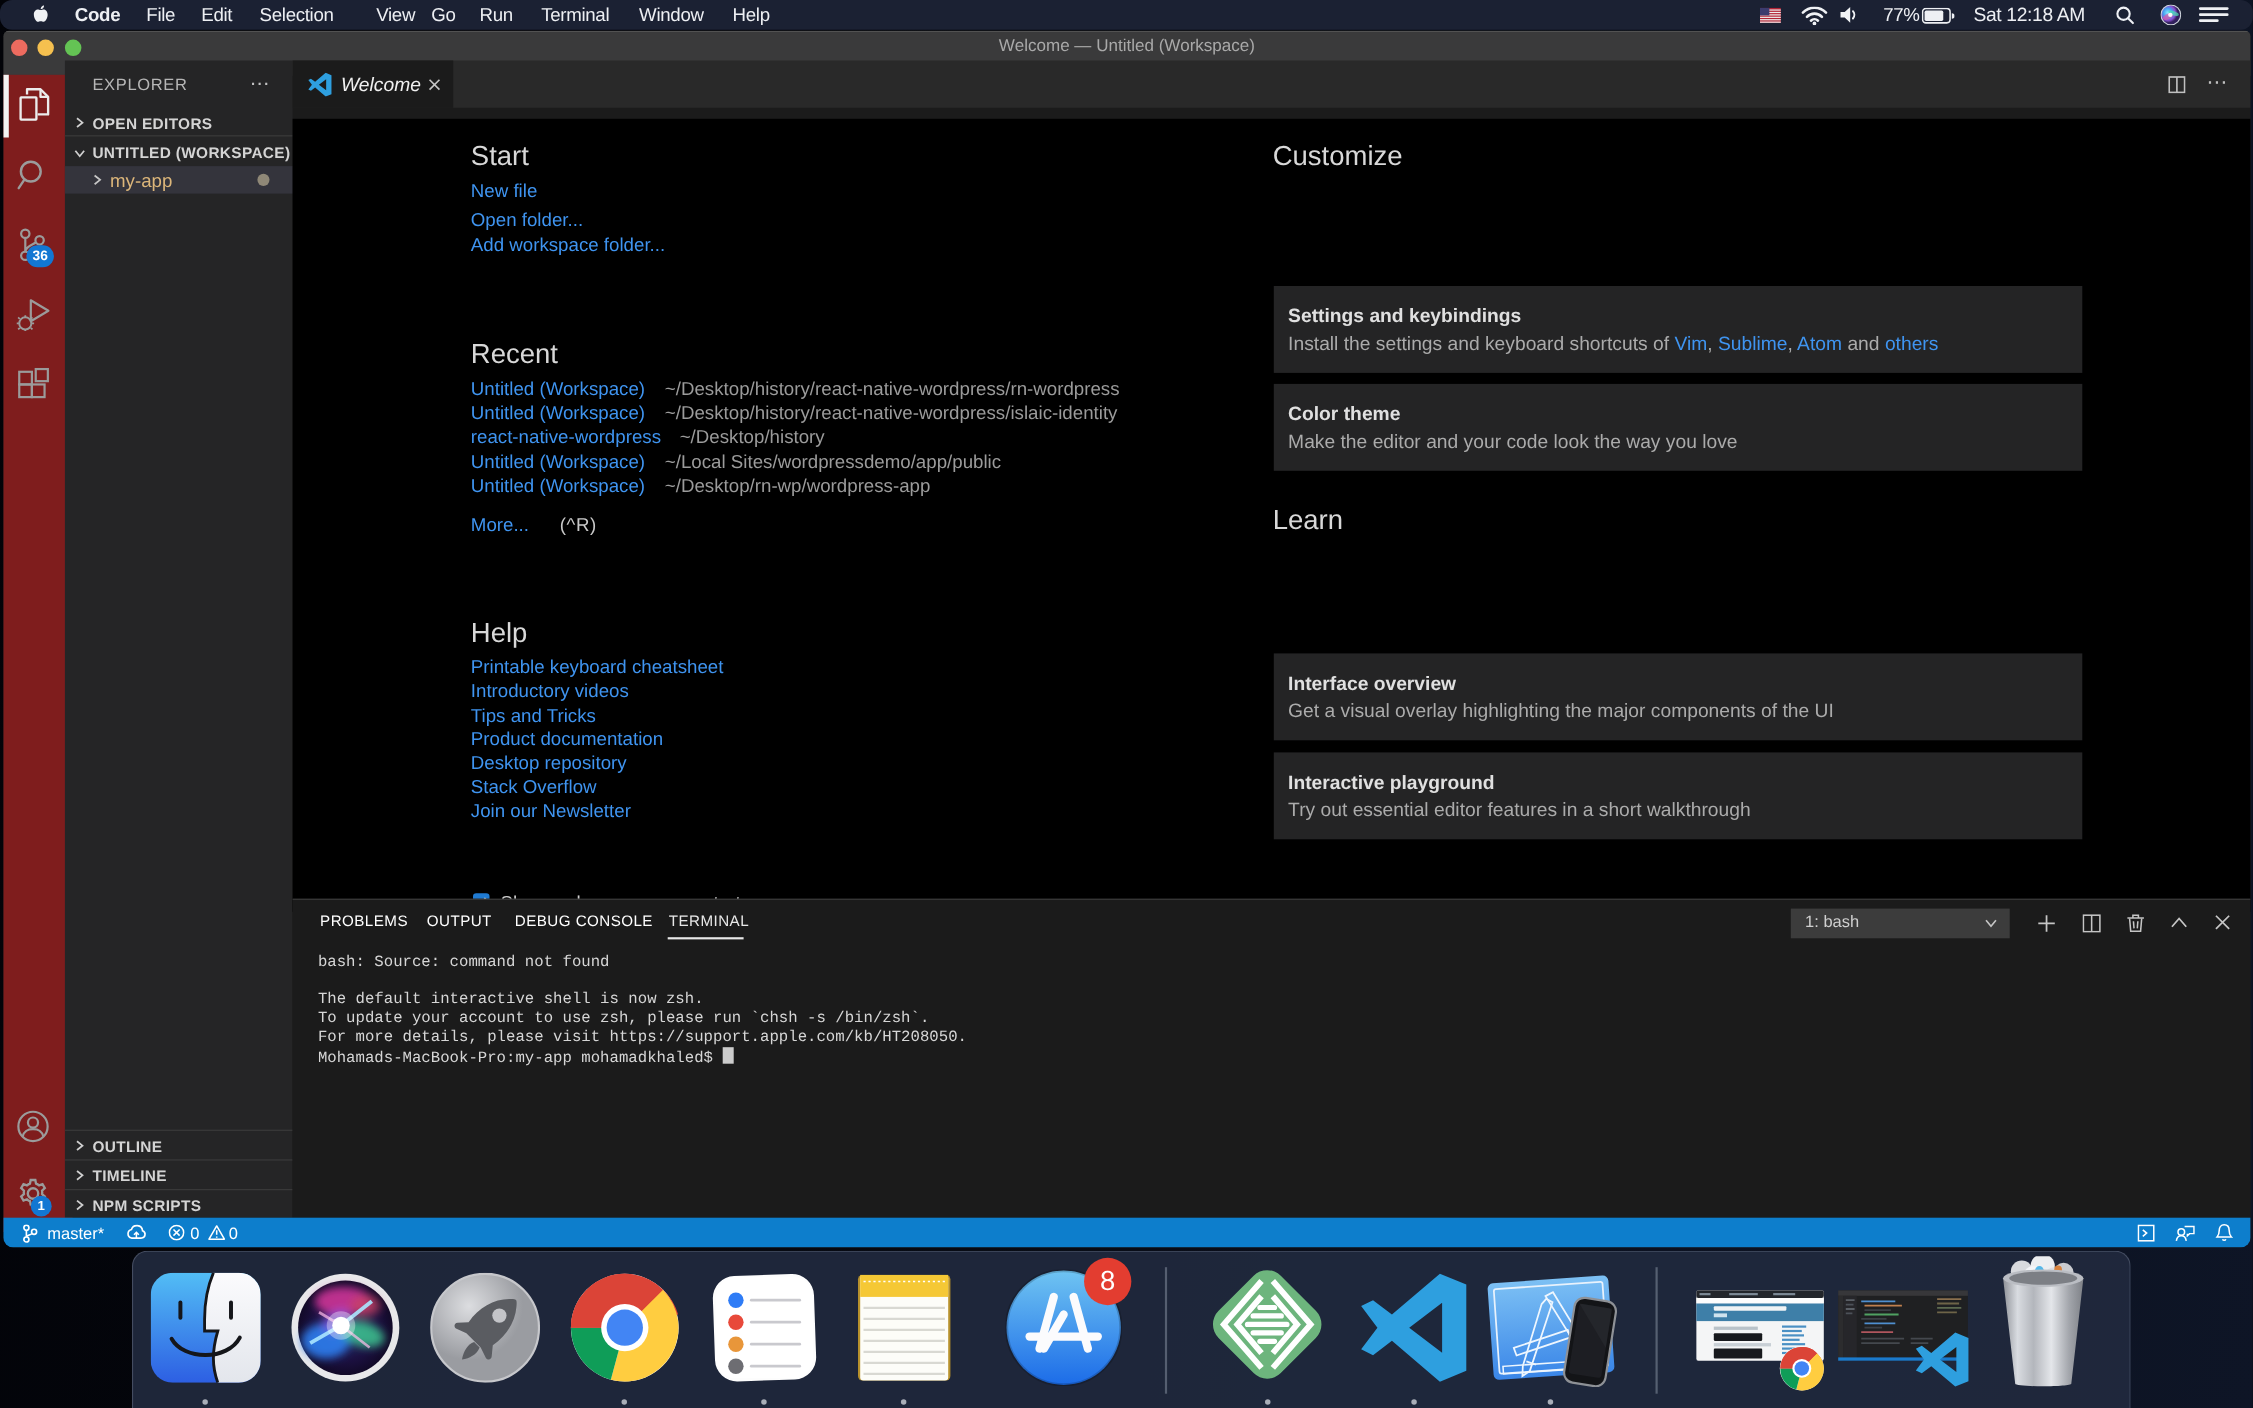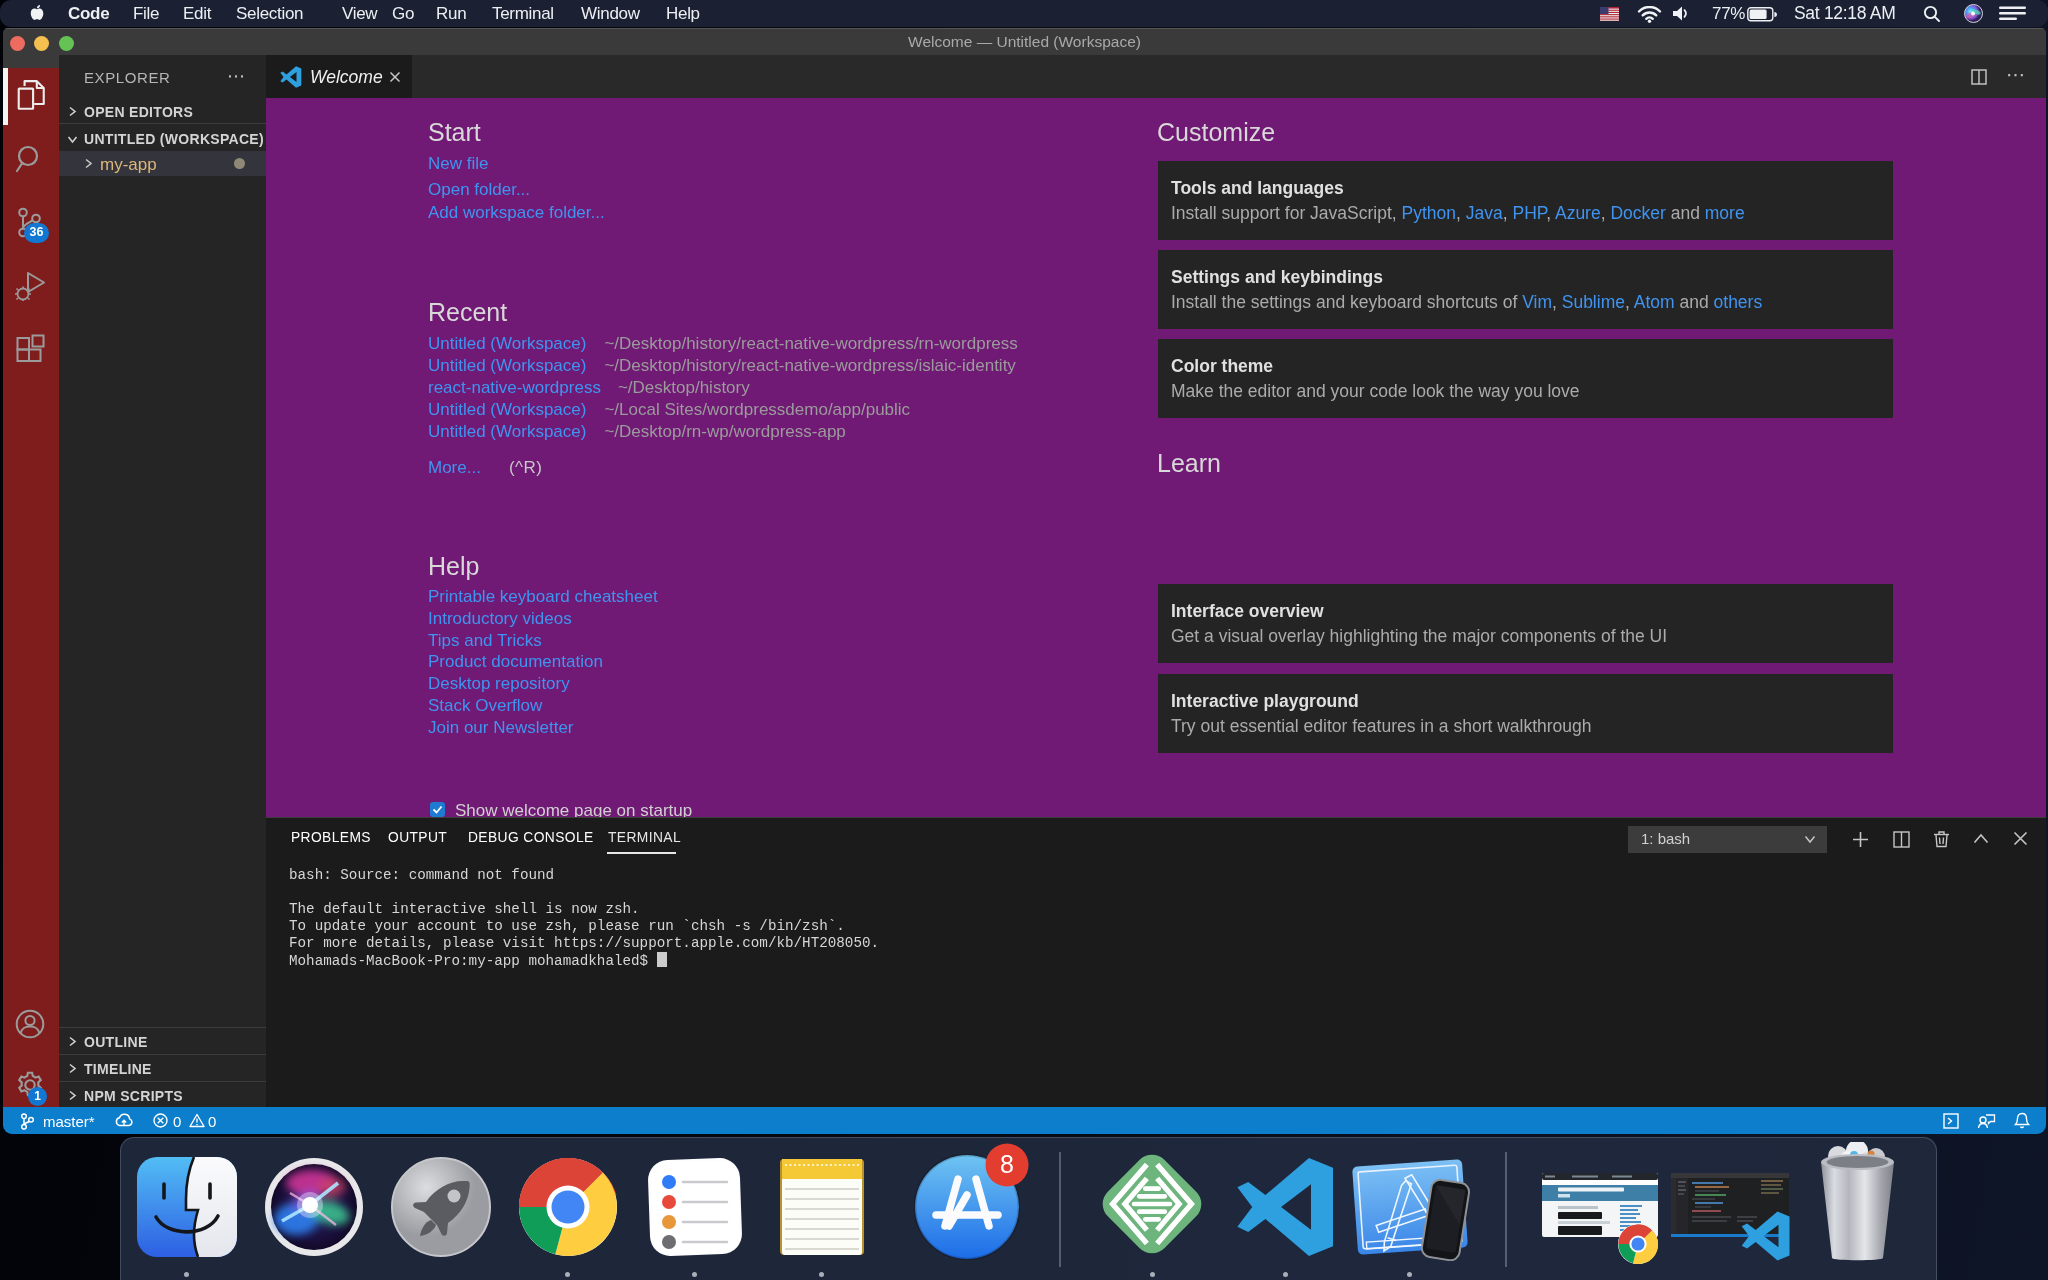--- a/index.html
+++ b/index.html
@@ -29,21 +29,21 @@
   #sidebar { position:absolute; left:56px; top:27px; width:207px; height:1052px; background:#252526; }
   .sideheader { position:absolute; left:25px; top:14px; font-size:15px; color:#b6b6b6; letter-spacing:0.6px; }
   .secrow { position:absolute; left:0; width:207px; height:27px; color:#d4d4d4; font-weight:bold; font-size:14px; }
   .secrow .lbl { position:absolute; left:25px; top:6px; white-space:nowrap; letter-spacing:0.3px; }
   .sep { position:absolute; left:0; width:207px; height:1px; background:#3c3c3c; }
   .chev { position:absolute; width:11px; height:11px; }
 
   
   #tabstrip { position:absolute; left:263px; top:27px; width:1780px; height:43px; background:#292929; }
   #activetab { position:absolute; left:0px; top:0px; width:146px; height:43px; background:#1b1b1b; }
-  #welcome { position:absolute; left:263px; top:70px; width:1780px; height:721px; background:#701a75; overflow:hidden; }
+  #welcome { position:absolute; left:263px; top:80px; width:1780px; height:721px; background:#000000; overflow:hidden; }
 
   h2.wh { position:absolute; font-size:25px; font-weight:normal; color:#d8d8d8; line-height:25px; }
   .link { color:#3f94f0; }
   .witem { position:absolute; font-size:17px; line-height:17px; color:#3f94f0; }
   .wpath { color:#9b9b9b; }
   .card { position:absolute; left:892px; width:735px; height:79px; background:#242425; }
   .card .ct { position:absolute; left:13px; top:18px; font-size:17.5px; font-weight:bold; color:#e0e0e0; line-height:18px;}
   .card .cd { position:absolute; left:13px; top:42.5px; font-size:17.5px; color:#ababab; line-height:18px; }
 
   
@@ -293,24 +293,20 @@
       <div class="witem" style="left:162px;top:621px">Join our Newsletter</div>
 
       <div class="abs" style="left:164px;top:704px;width:15px;height:15px;background:#1f7ad1;border-radius:3px">
         <svg width="15" height="15" viewBox="0 0 15 15">
             <path d="M3.5 7.5 L6.5 10.5 L11.5 4.5" fill="none" stroke="#fff" stroke-width="1.8"></path>
           </svg>
       </div>
       <div class="abs" style="left:189px;top:703px;font-size:17px;color:#d0d0d0">Show welcome page on startup</div>
 
       <h2 class="wh" style="left:891px;top:22px">Customize</h2>
-      <div class="card" style="top:63px">
-        <div class="ct">Tools and languages</div>
-        <div class="cd">Install support for JavaScript, <span class="link">Python</span>, <span class="link">Java</span>, <span class="link">PHP</span>, <span class="link">Azure</span>, <span class="link">Docker</span> and <span class="link">more</span></div>
-      </div>
       <div class="card" style="top:152px">
         <div class="ct">Settings and keybindings</div>
         <div class="cd">Install the settings and keyboard shortcuts of <span class="link">Vim</span>, <span class="link">Sublime</span>, <span class="link">Atom</span> and <span class="link">others</span></div>
       </div>
       <div class="card" style="top:241px">
         <div class="ct">Color theme</div>
         <div class="cd">Make the editor and your code look the way you love</div>
       </div>
 
       <h2 class="wh" style="left:891px;top:353px">Learn</h2>

